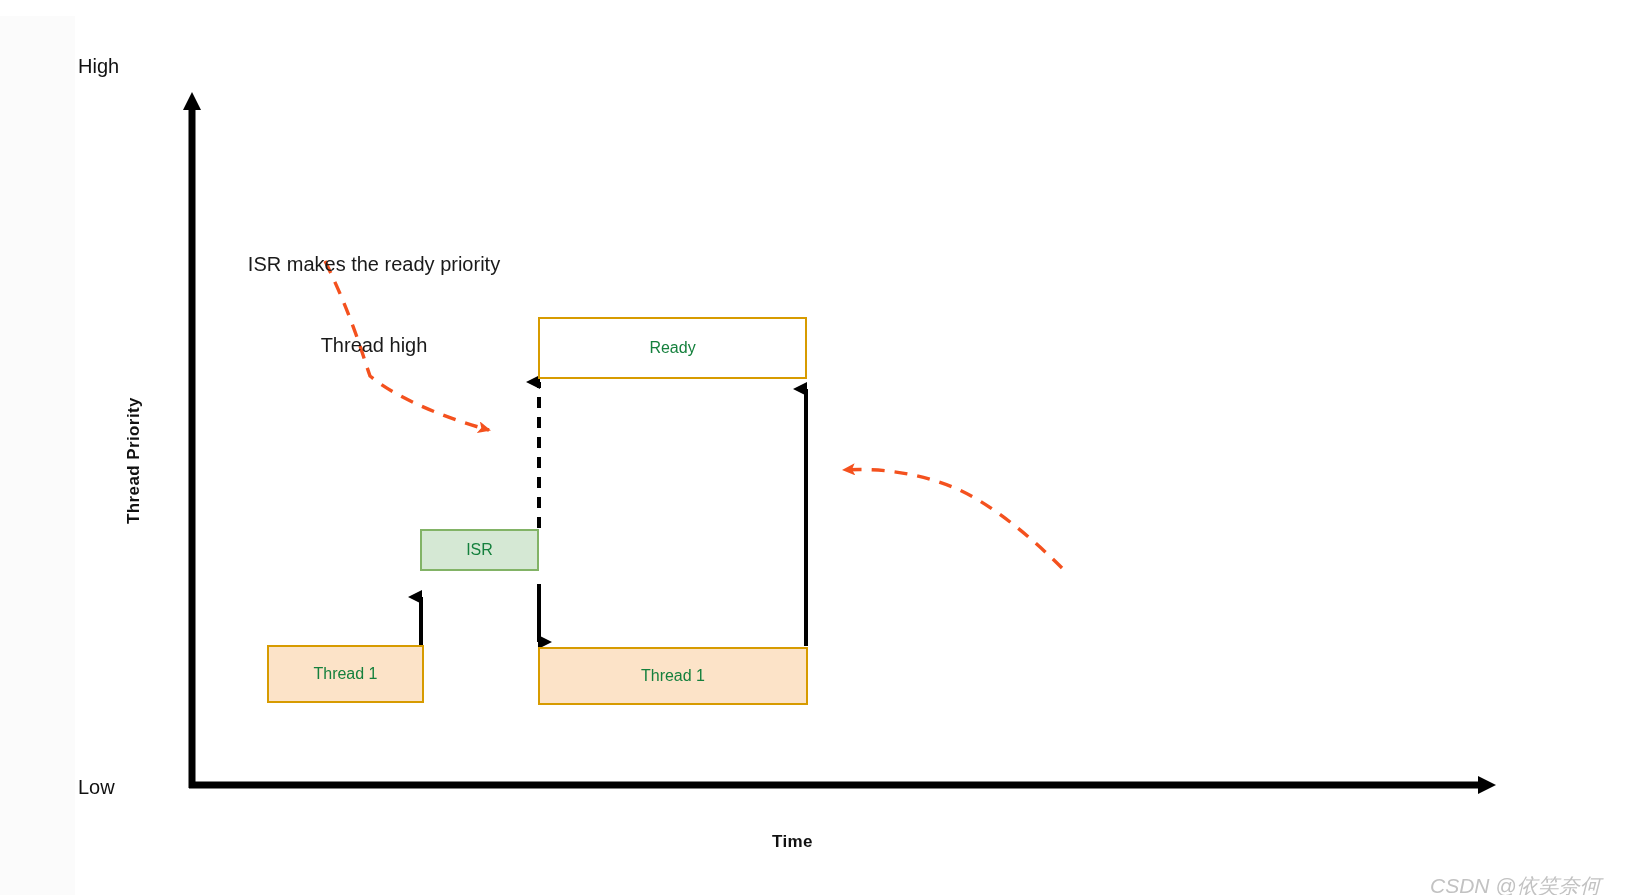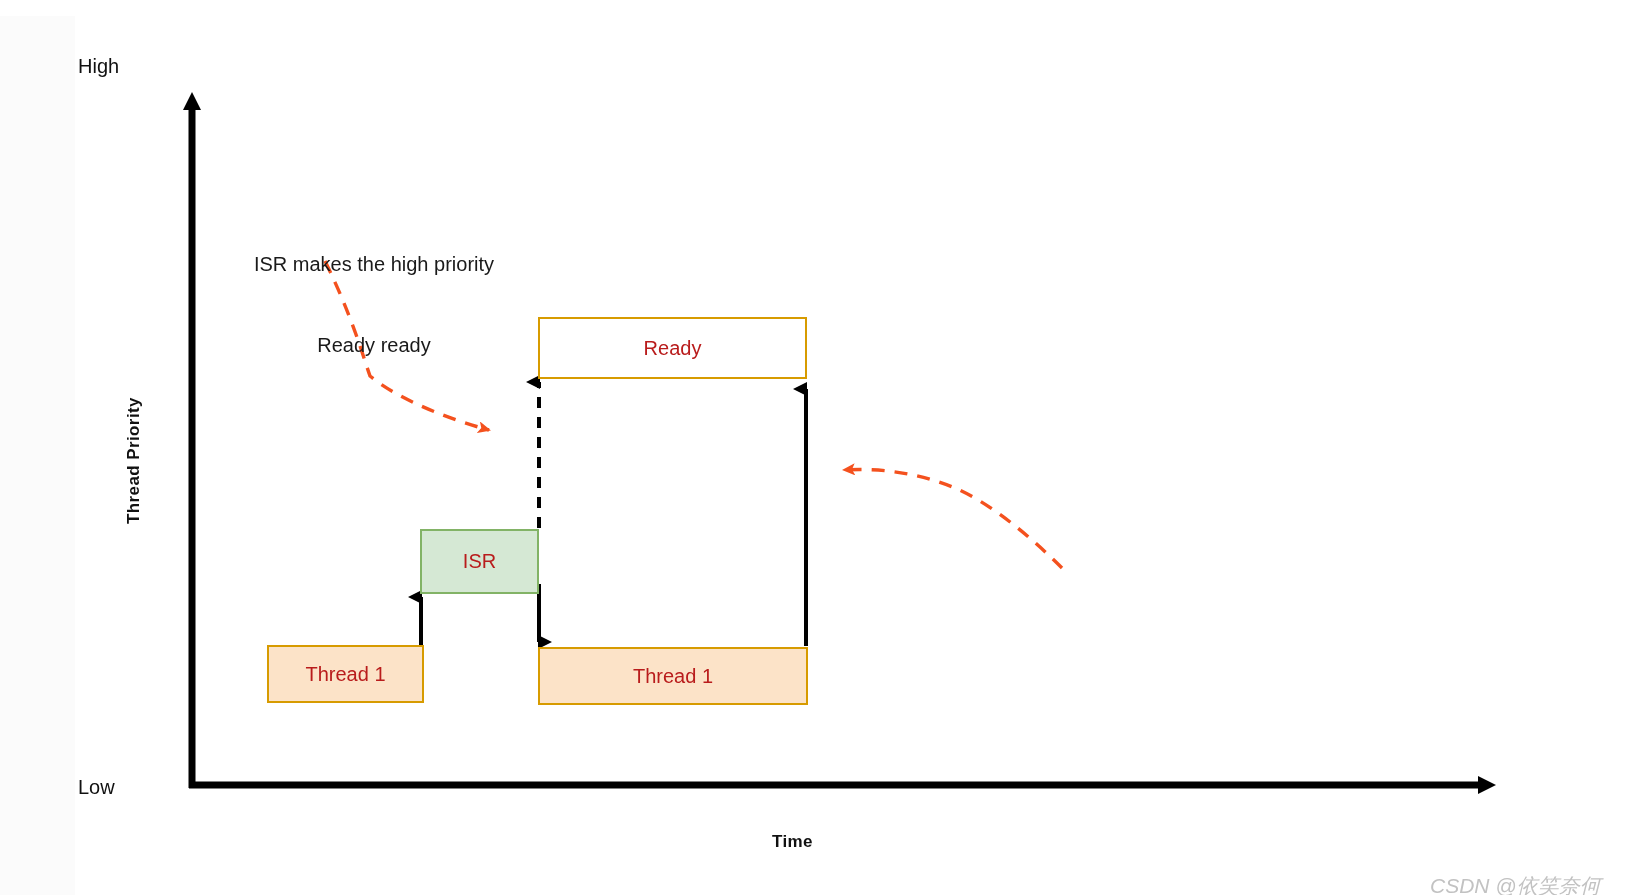--- a/index.html
+++ b/index.html
@@ -49,22 +49,22 @@
     font-size: 17px;
     font-weight: bold;
     color: #111111;
     letter-spacing: 0.4px;
   }
   #y-axis-title {
     transform-origin: left top;
     transform: rotate(-90deg);
   }
   .box-label {
-    font-size: 20px;
-    color: #b91c1c;
+    font-size: 16px;
+    color: #15803d;
     text-align: center;
   }
   .annot {
     font-size: 20px;
     color: #1a1a1a;
     text-align: center;
     line-height: 27px;
   }
   .watermark {
     font-size: 21px;
@@ -122,36 +122,36 @@
 
   <div class="lbl axis-title" id="y-axis-title" style="left:124px; top:508px;">Thread Priority</div>
 
   <div class="lbl axis-title" style="left:772px; top:816px;">Time</div>
 
   <div class="box" style="left:267px; top:629px; width:157px; height:58px;
               background:#fce3c8; border:2.5px solid #d79b00;">
     <span class="box-label">Thread 1</span>
   </div>
 
-  <div class="box" style="left:420px; top:513px; width:119px; height:65px;
+  <div class="box" style="left:420px; top:513px; width:119px; height:42px;
               background:#d5e8d4; border:2.5px solid #82b366;">
     <span class="box-label">ISR</span>
   </div>
 
   <div class="box" style="left:538px; top:301px; width:269px; height:62px;
               background:#ffffff; border:2.5px solid #d79b00;">
     <span class="box-label">Ready</span>
   </div>
 
 
   <div class="box" style="left:538px; top:631px; width:270px; height:58px;
               background:#fce3c8; border:2.5px solid #d79b00;">
     <span class="box-label">Thread 1</span>
   </div>
 
   <div class="lbl annot" style="left:234px; top:181px; width:280px;">
-    <div>ISR makes the high priority</div>
-    <div>Ready ready</div>
+    <div>ISR makes the ready priority</div>
+    <div>Thread high</div>
   </div>
 
 
   <div class="lbl watermark" style="left:1430px; top:856px;">CSDN @依笑奈何</div>
 </div>
 
 </body></html>

